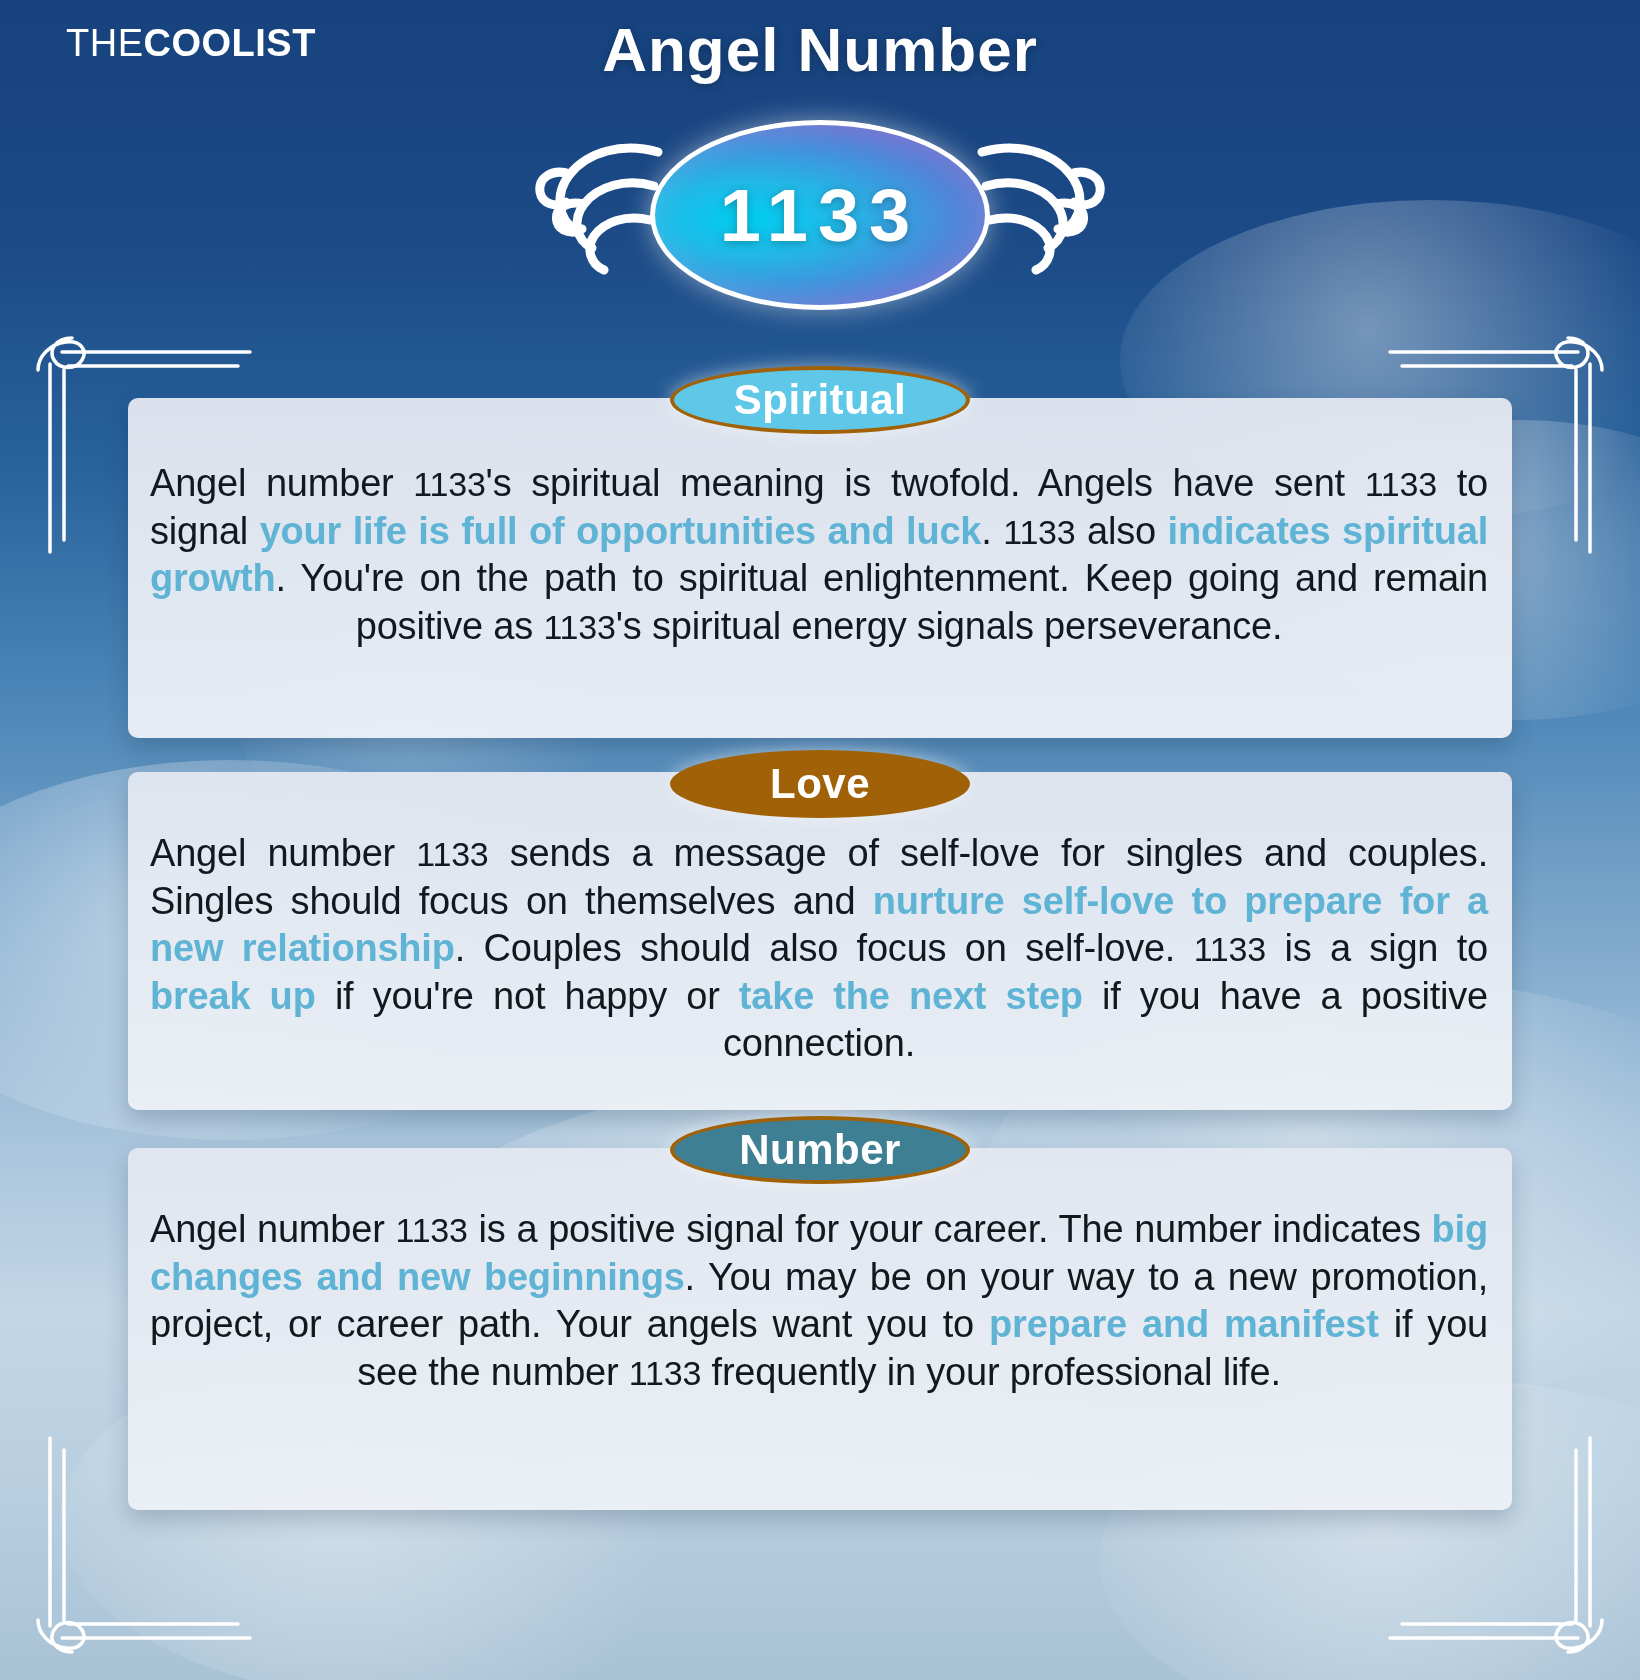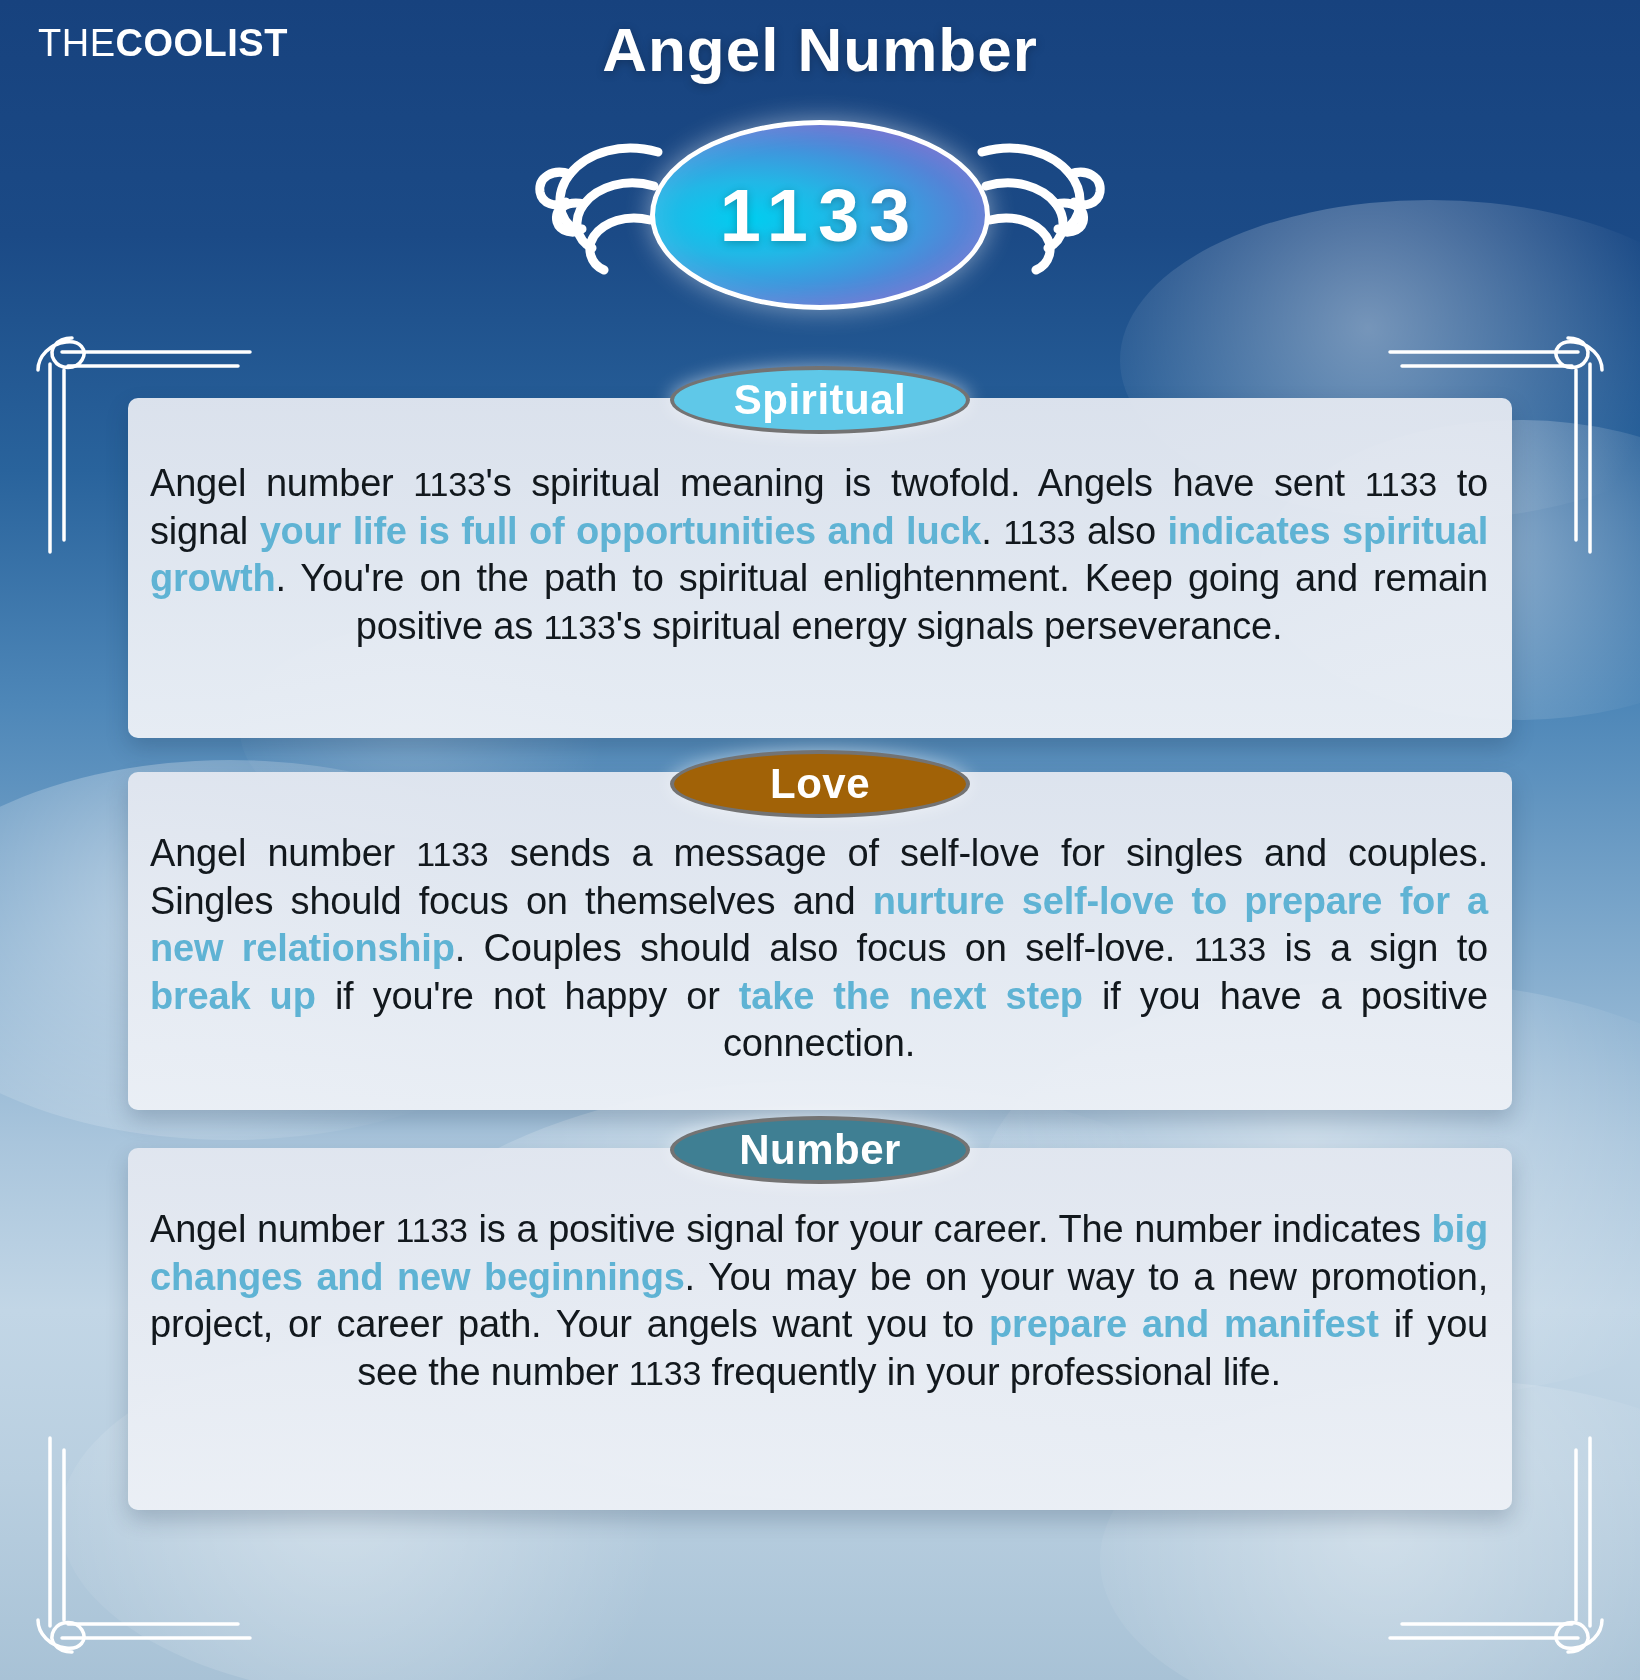--- a/index.html
+++ b/index.html
@@ -41,21 +41,21 @@
 
   
   .logo {
     position: absolute;
     left: 38px; top: 22px;
     color: #ffffff;
     font-size: 38px;
     letter-spacing: .5px;
     white-space: nowrap;
   }
-  .logo .thin { font-weight: 400; }
+  .logo .thin { font-weight: 400; margin-left: 28px; }
   .logo .bold { font-weight: 800; margin-top: 24px; }
 
   
   .title {
     position: absolute;
     top: 14px;
     left: 0; right: 0;
     text-align: center;
     color: #ffffff;
     font-size: 62px;
@@ -114,21 +114,21 @@
   }
   .card.spiritual { top: 398px;  height: 340px; }
   .card.love      { top: 772px;  height: 338px; }
   .card.career    { top: 1148px; height: 362px; }
 
   .pill {
     position: absolute;
     left: 50%;
     transform: translateX(-50%);
     border-radius: 50%/50%;
-    border: 4px solid #737373;
+    border: 4px solid #a16207;
     color: #ffffff;
     font-size: 42px;
     font-weight: 800;
     letter-spacing: .5px;
     display: flex;
     align-items: center;
     justify-content: center;
     box-shadow: 0 0 18px rgba(255,255,255,.5);
     width: 300px;
     height: 68px;

